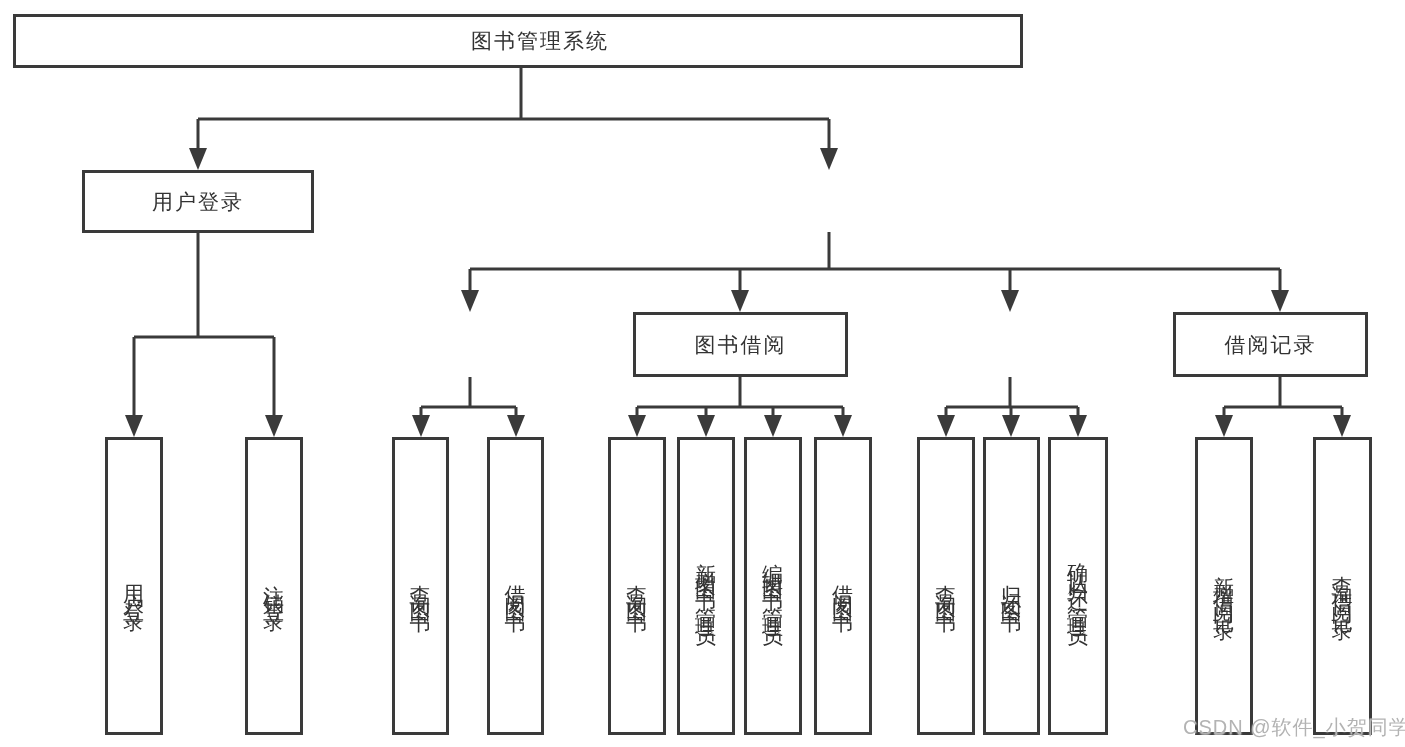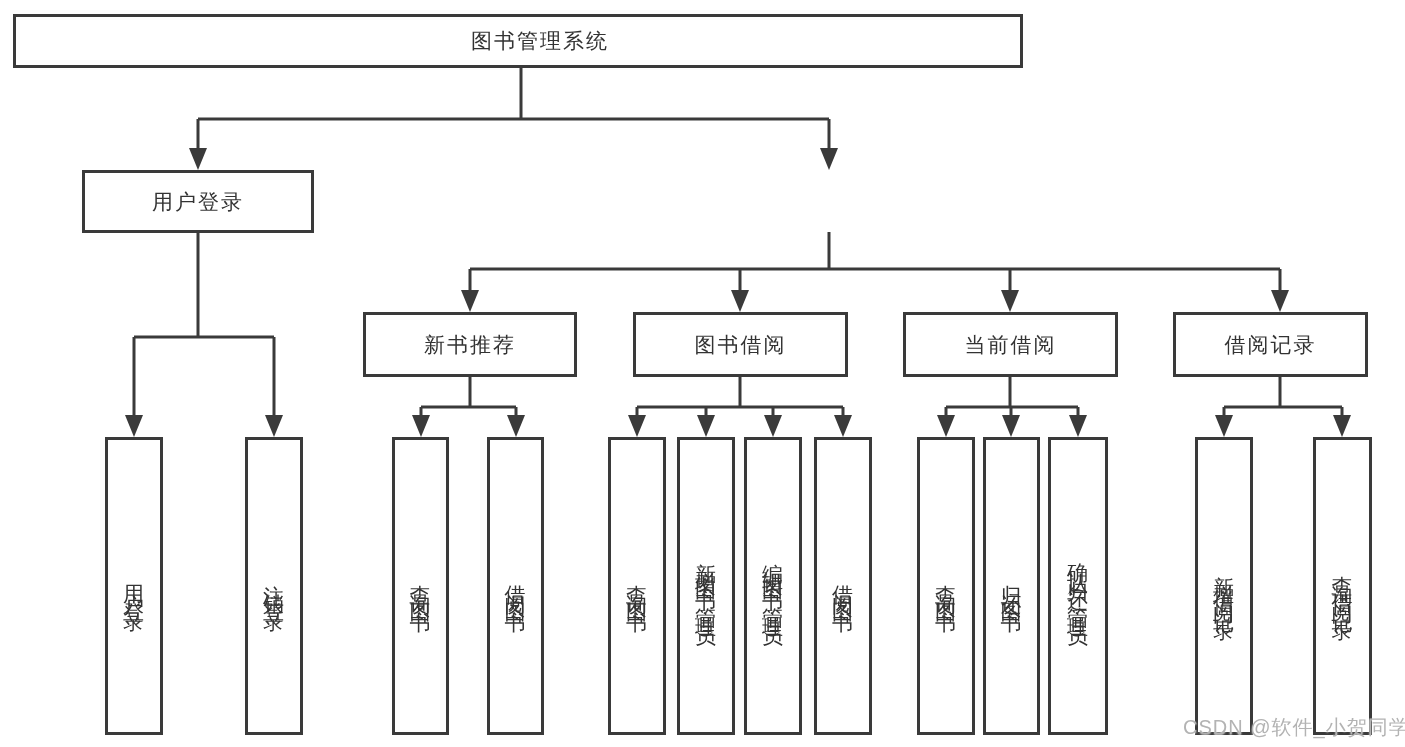--- a/index.html
+++ b/index.html
@@ -122,28 +122,22 @@
   </svg>
 
   <div class="node" style="left:13px; top:14px; width:1010px; height:54px;padding-left:44px;">
     <span class="h-label">图书管理系统</span>
   </div>
 
   <div class="node" style="left:82px; top:170px; width:232px; height:63px;">
     <span class="h-label">用户登录</span>
   </div>
 
-  <div class="node" style="left:363px; top:312px; width:214px; height:65px;">
-    <span class="h-label">新书推荐</span>
-  </div>
   <div class="node" style="left:633px; top:312px; width:215px; height:65px;">
     <span class="h-label">图书借阅</span>
-  </div>
-  <div class="node" style="left:903px; top:312px; width:215px; height:65px;">
-    <span class="h-label">当前借阅</span>
   </div>
   <div class="node" style="left:1173px; top:312px; width:195px; height:65px;">
     <span class="h-label">借阅记录</span>
   </div>
 
   <div class="node" style="left:105px; top:437px; width:58px; height:298px;">
     <span class="v-label">用户登录</span>
   </div>
   <div class="node" style="left:245px; top:437px; width:58px; height:298px;">
     <span class="v-label">注销登录</span>

